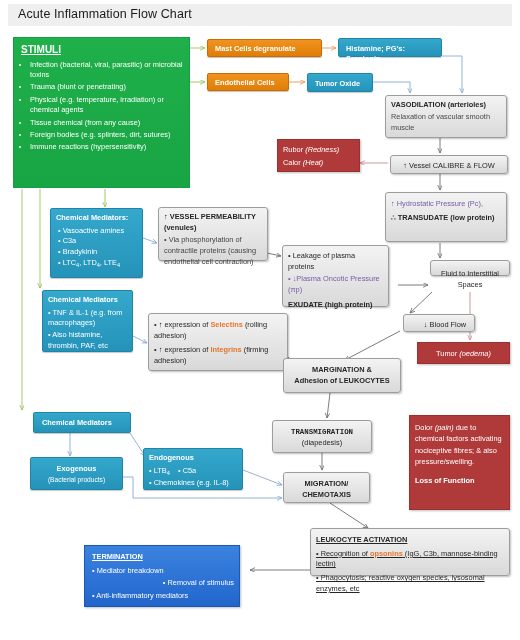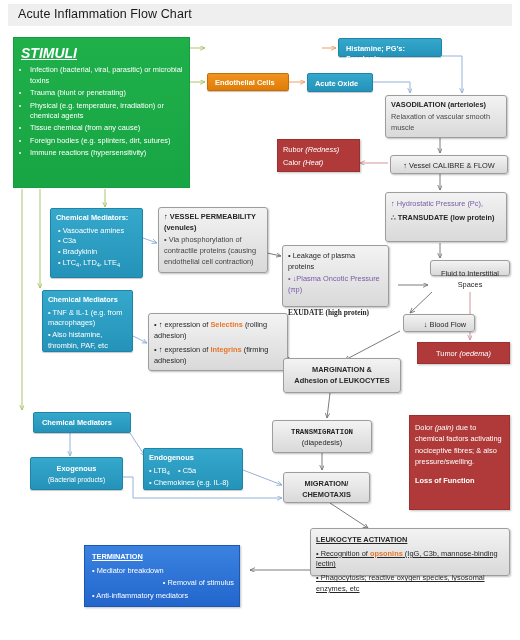--- a/index.html
+++ b/index.html
@@ -114,42 +114,45 @@
 
       <path d="M243,470 L282,485" stroke="#8aa9d6" marker-end="url(#ab)"></path>
 
       <path d="M123,477 L133,477 L133,498 L282,498" stroke="#8aa9d6" marker-end="url(#ab)"></path>
 
       <path d="M313,570 L250,570" stroke="#6d6d6d" marker-end="url(#agr)"></path>
     </g>
   </svg>
 
   <div class="node green pad" style="left:13px;top:37px;width:177px;height:151px;">
-    <div class="ul" style="font-size:14px;margin:1px 0 2px 2px;font-style:italic;">STIMULI</div>
+    <div class="ul" style="font-size:10px;margin:1px 0 2px 2px;">STIMULI</div>
     <ul class="dots">
       <li>Infection (bacterial, viral, parasitic) or microbial toxins</li>
       <li>Trauma (blunt or penetrating)</li>
       <li>Physical (e.g. temperature, irradiation) or chemical agents</li>
       <li>Tissue chemical (from any cause)</li>
       <li>Foreign bodies (e.g. splinters, dirt, sutures)</li>
       <li>Immune reactions (hypersensitivity)</li>
     </ul>
   </div>
 
+  <div class="node orange" style="left:207px;top:39px;width:115px;height:18px;">
+    <div style="padding:4px 0 0 7px;font-weight:bold;font-size:7.4px;">Mast Cells degranulate</div>
+  </div>
 
   <div class="node orange" style="left:207px;top:73px;width:82px;height:18px;">
     <div style="padding:4px 0 0 7px;font-weight:bold;font-size:7.4px;">Endothelial Cells</div>
   </div>
 
   <div class="node teal" style="left:338px;top:38px;width:104px;height:19px;">
     <div style="padding:4.5px 0 0 7px;font-weight:bold;font-size:7.4px;">Histamine; PG’s: Serotonin</div>
   </div>
 
   <div class="node teal" style="left:307px;top:73px;width:66px;height:19px;">
-    <div style="padding:4.5px 0 0 7px;font-weight:bold;font-size:7.4px;">Acute Oxide</div>
+    <div style="padding:4.5px 0 0 7px;font-weight:bold;font-size:7.4px;">Tumor Oxide</div>
   </div>
 
   <div class="node gray pad" style="left:385px;top:95px;width:122px;height:43px;">
     <div style="font-weight:bold;">VASODILATION (arterioles)</div>
     <div style="margin-top:1.5px;color:#4a4a4a;">Relaxation of vascular smooth muscle</div>
   </div>
 
   <div class="node red pad" style="left:277px;top:139px;width:83px;height:33px;">
     <div style="margin-top:1px;">
       <b>Rubor</b>
@@ -188,29 +191,29 @@
   </div>
 
   <div class="node teal pad" style="left:50px;top:208px;width:93px;height:70px;">
     <div style="font-weight:bold;">Chemical Mediators:</div>
     <div class="bul" style="margin-top:2px;">• <span>Vasoactive amines</span></div>
     <div class="bul">• <span>C3a</span></div>
     <div class="bul">• <span>Bradykinin</span></div>
     <div class="bul">• <span>LTC<sub>4</sub>, LTD<sub>4</sub>, LTE<sub>4</sub></span></div>
   </div>
 
-  <div class="node gray pad" style="left:158px;top:207px;width:110px;height:66px;">
+  <div class="node gray pad" style="left:158px;top:207px;width:110px;height:54px;">
     <div style="font-weight:bold;">↑ VESSEL PERMEABILITY (venules)</div>
     <div style="margin-top:2px;color:#444;">• Via phosphorylation of contractile proteins (causing endothelial cell contraction)</div>
   </div>
 
   <div class="node gray pad" style="left:282px;top:245px;width:107px;height:62px;">
     <div style="margin-top:1px;">• Leakage of plasma proteins</div>
     <div class="pur" style="margin-top:2px;">• ↓Plasma Oncotic Pressure (πp)</div>
-    <div style="margin-top:12px;font-weight:600;font-family:Liberation Serif, serif;">EXUDATE (high protein)</div>
+    <div style="margin-top:4px;font-weight:600;">EXUDATE (high protein)</div>
   </div>
 
   <div class="node teal pad" style="left:42px;top:290px;width:91px;height:62px;">
     <div style="font-weight:bold;">Chemical Mediators</div>
     <div style="margin-top:2px;">• TNF &amp; IL-1 (e.g. from macrophages)</div>
     <div style="margin-top:1px;">• Also histamine, thrombin, PAF, etc</div>
   </div>
 
   <div class="node gray pad" style="left:148px;top:313px;width:140px;height:58px;">
     <div style="margin-top:2px;">

